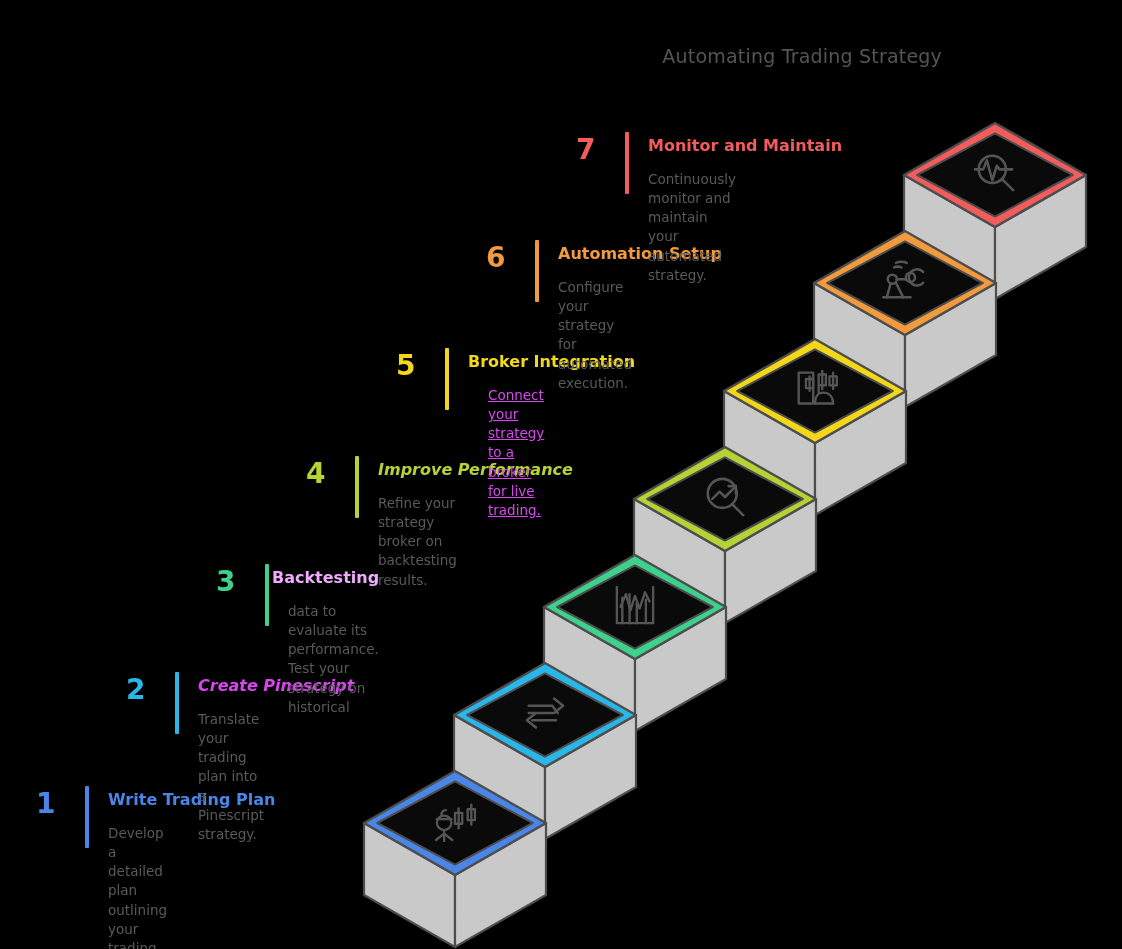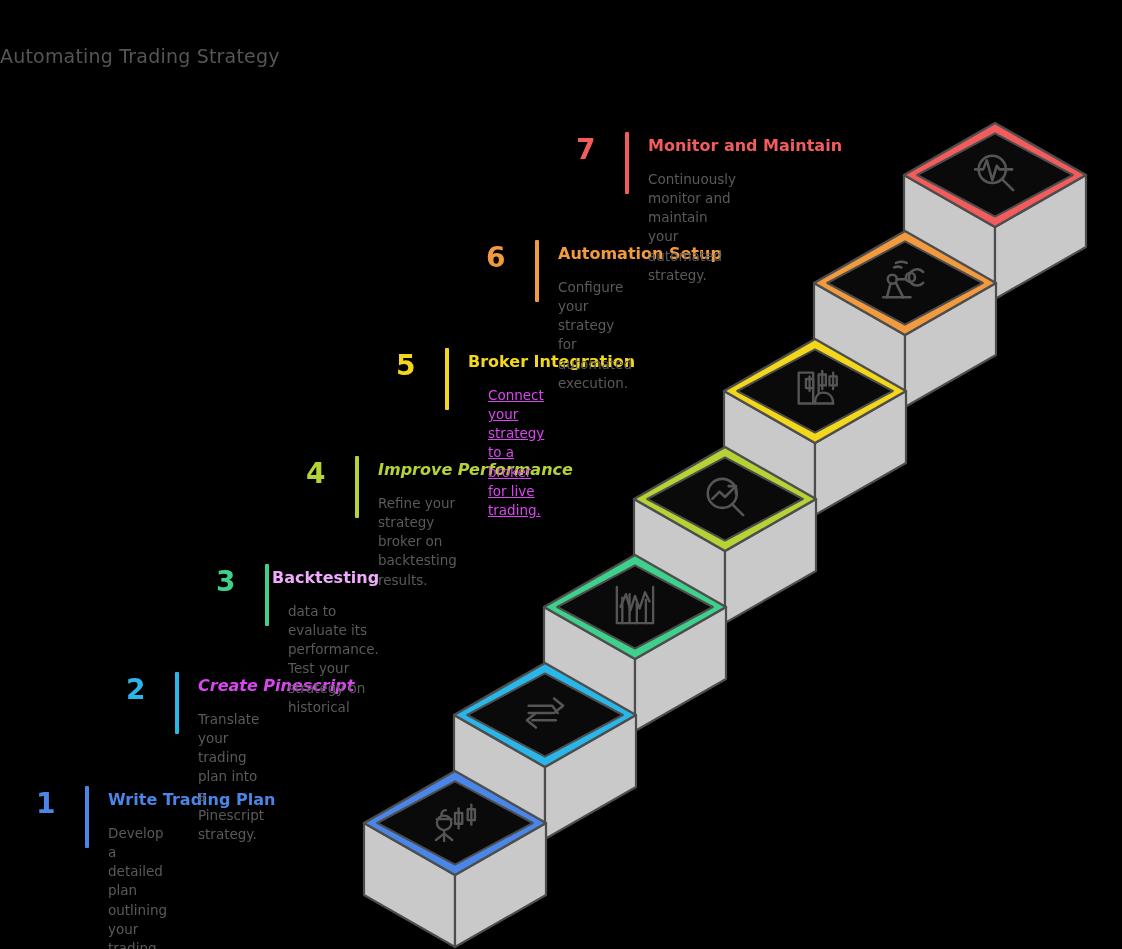--- a/index.html
+++ b/index.html
@@ -1,20 +1,20 @@
 <!DOCTYPE html>
 <html><head>
 <meta charset="utf-8">
 <style>
   html,body{margin:0;padding:0;background:#000;}
   body{width:1122px;height:949px;overflow:hidden;
        font-family:"DejaVu Sans","Liberation Sans",sans-serif;}
   #stage{position:relative;width:1122px;height:949px;background:#000;}
 
-  .title{position:absolute;left:0;top:45px;width:942px;text-align:left;
+  .title{position:absolute;left:0;top:45px;width:942px;text-align:right;
          color:#555555;font-size:19px;letter-spacing:.2px;font-weight:400;}
 
   svg.steps{position:absolute;left:0;top:0;width:1122px;height:949px;}
 
   .label{position:absolute;}
   .label .num{position:absolute;font-size:28px;font-weight:700;line-height:1;}
   .label .bar{position:absolute;width:4px;border-radius:1px;}
   .label .head{position:absolute;font-size:16px;font-weight:700;line-height:1;
                white-space:nowrap;}
   .label .desc{position:absolute;font-size:13.5px;color:#5a5a5a;line-height:1.42;

